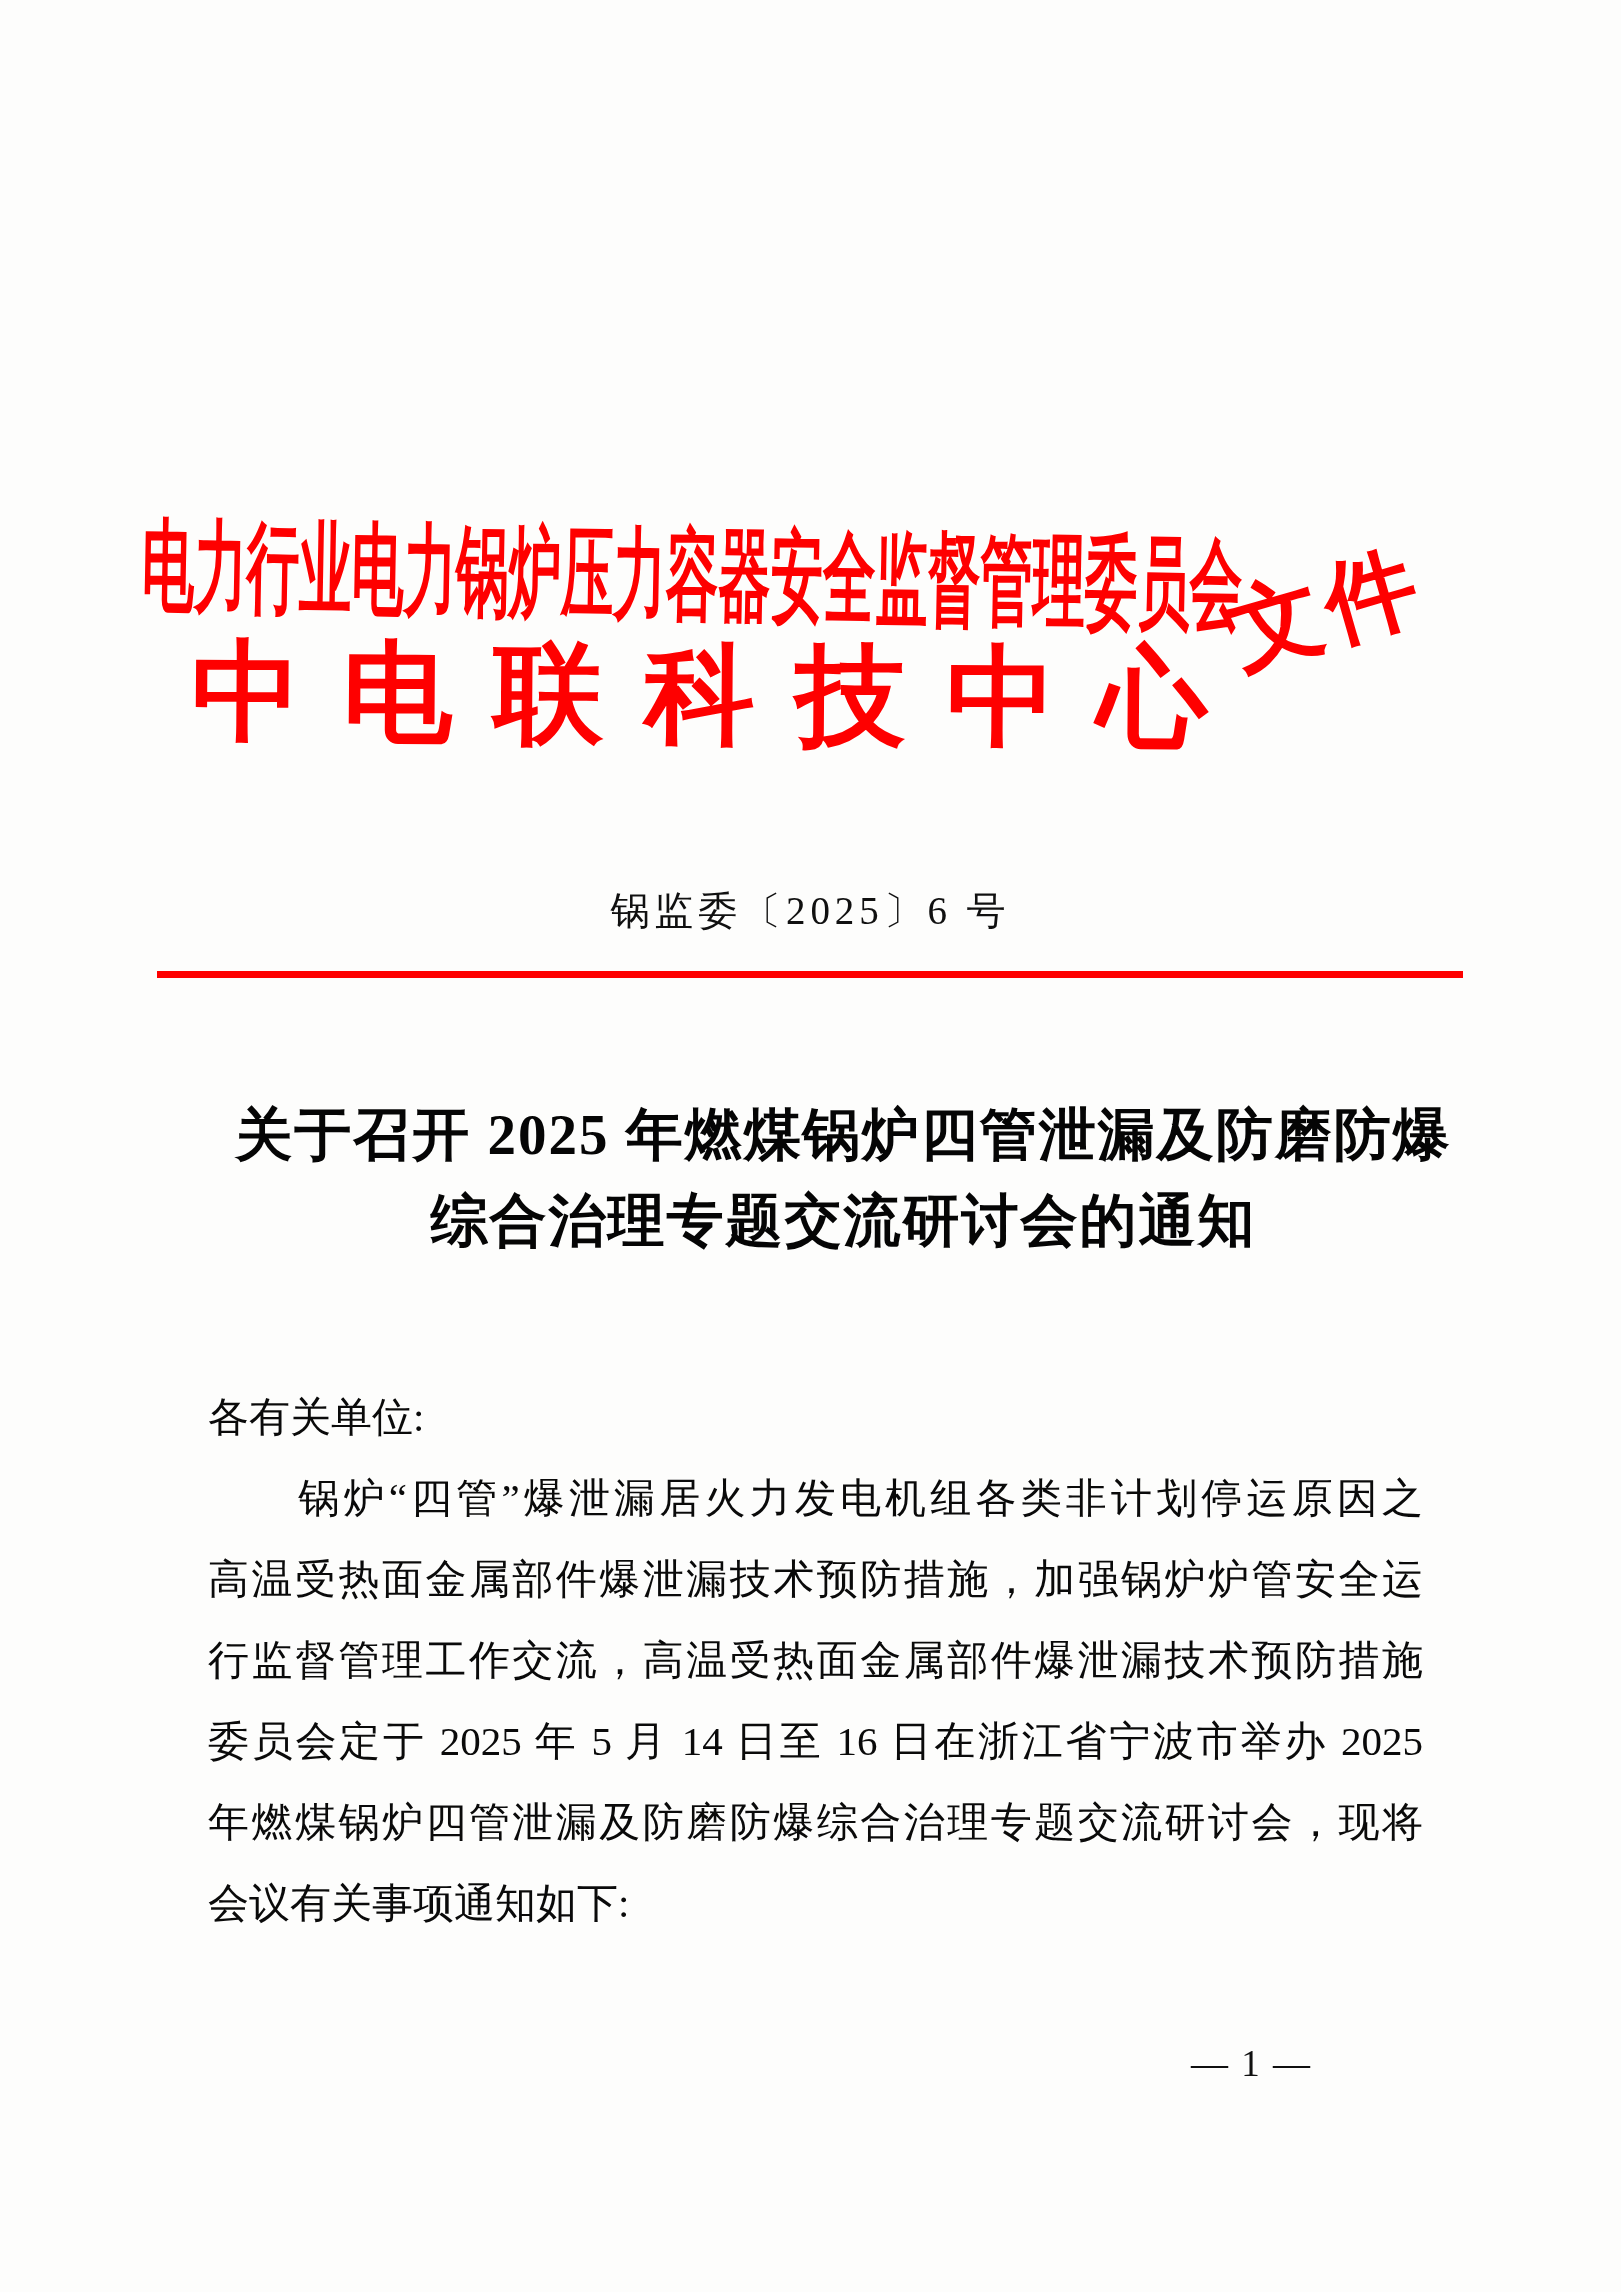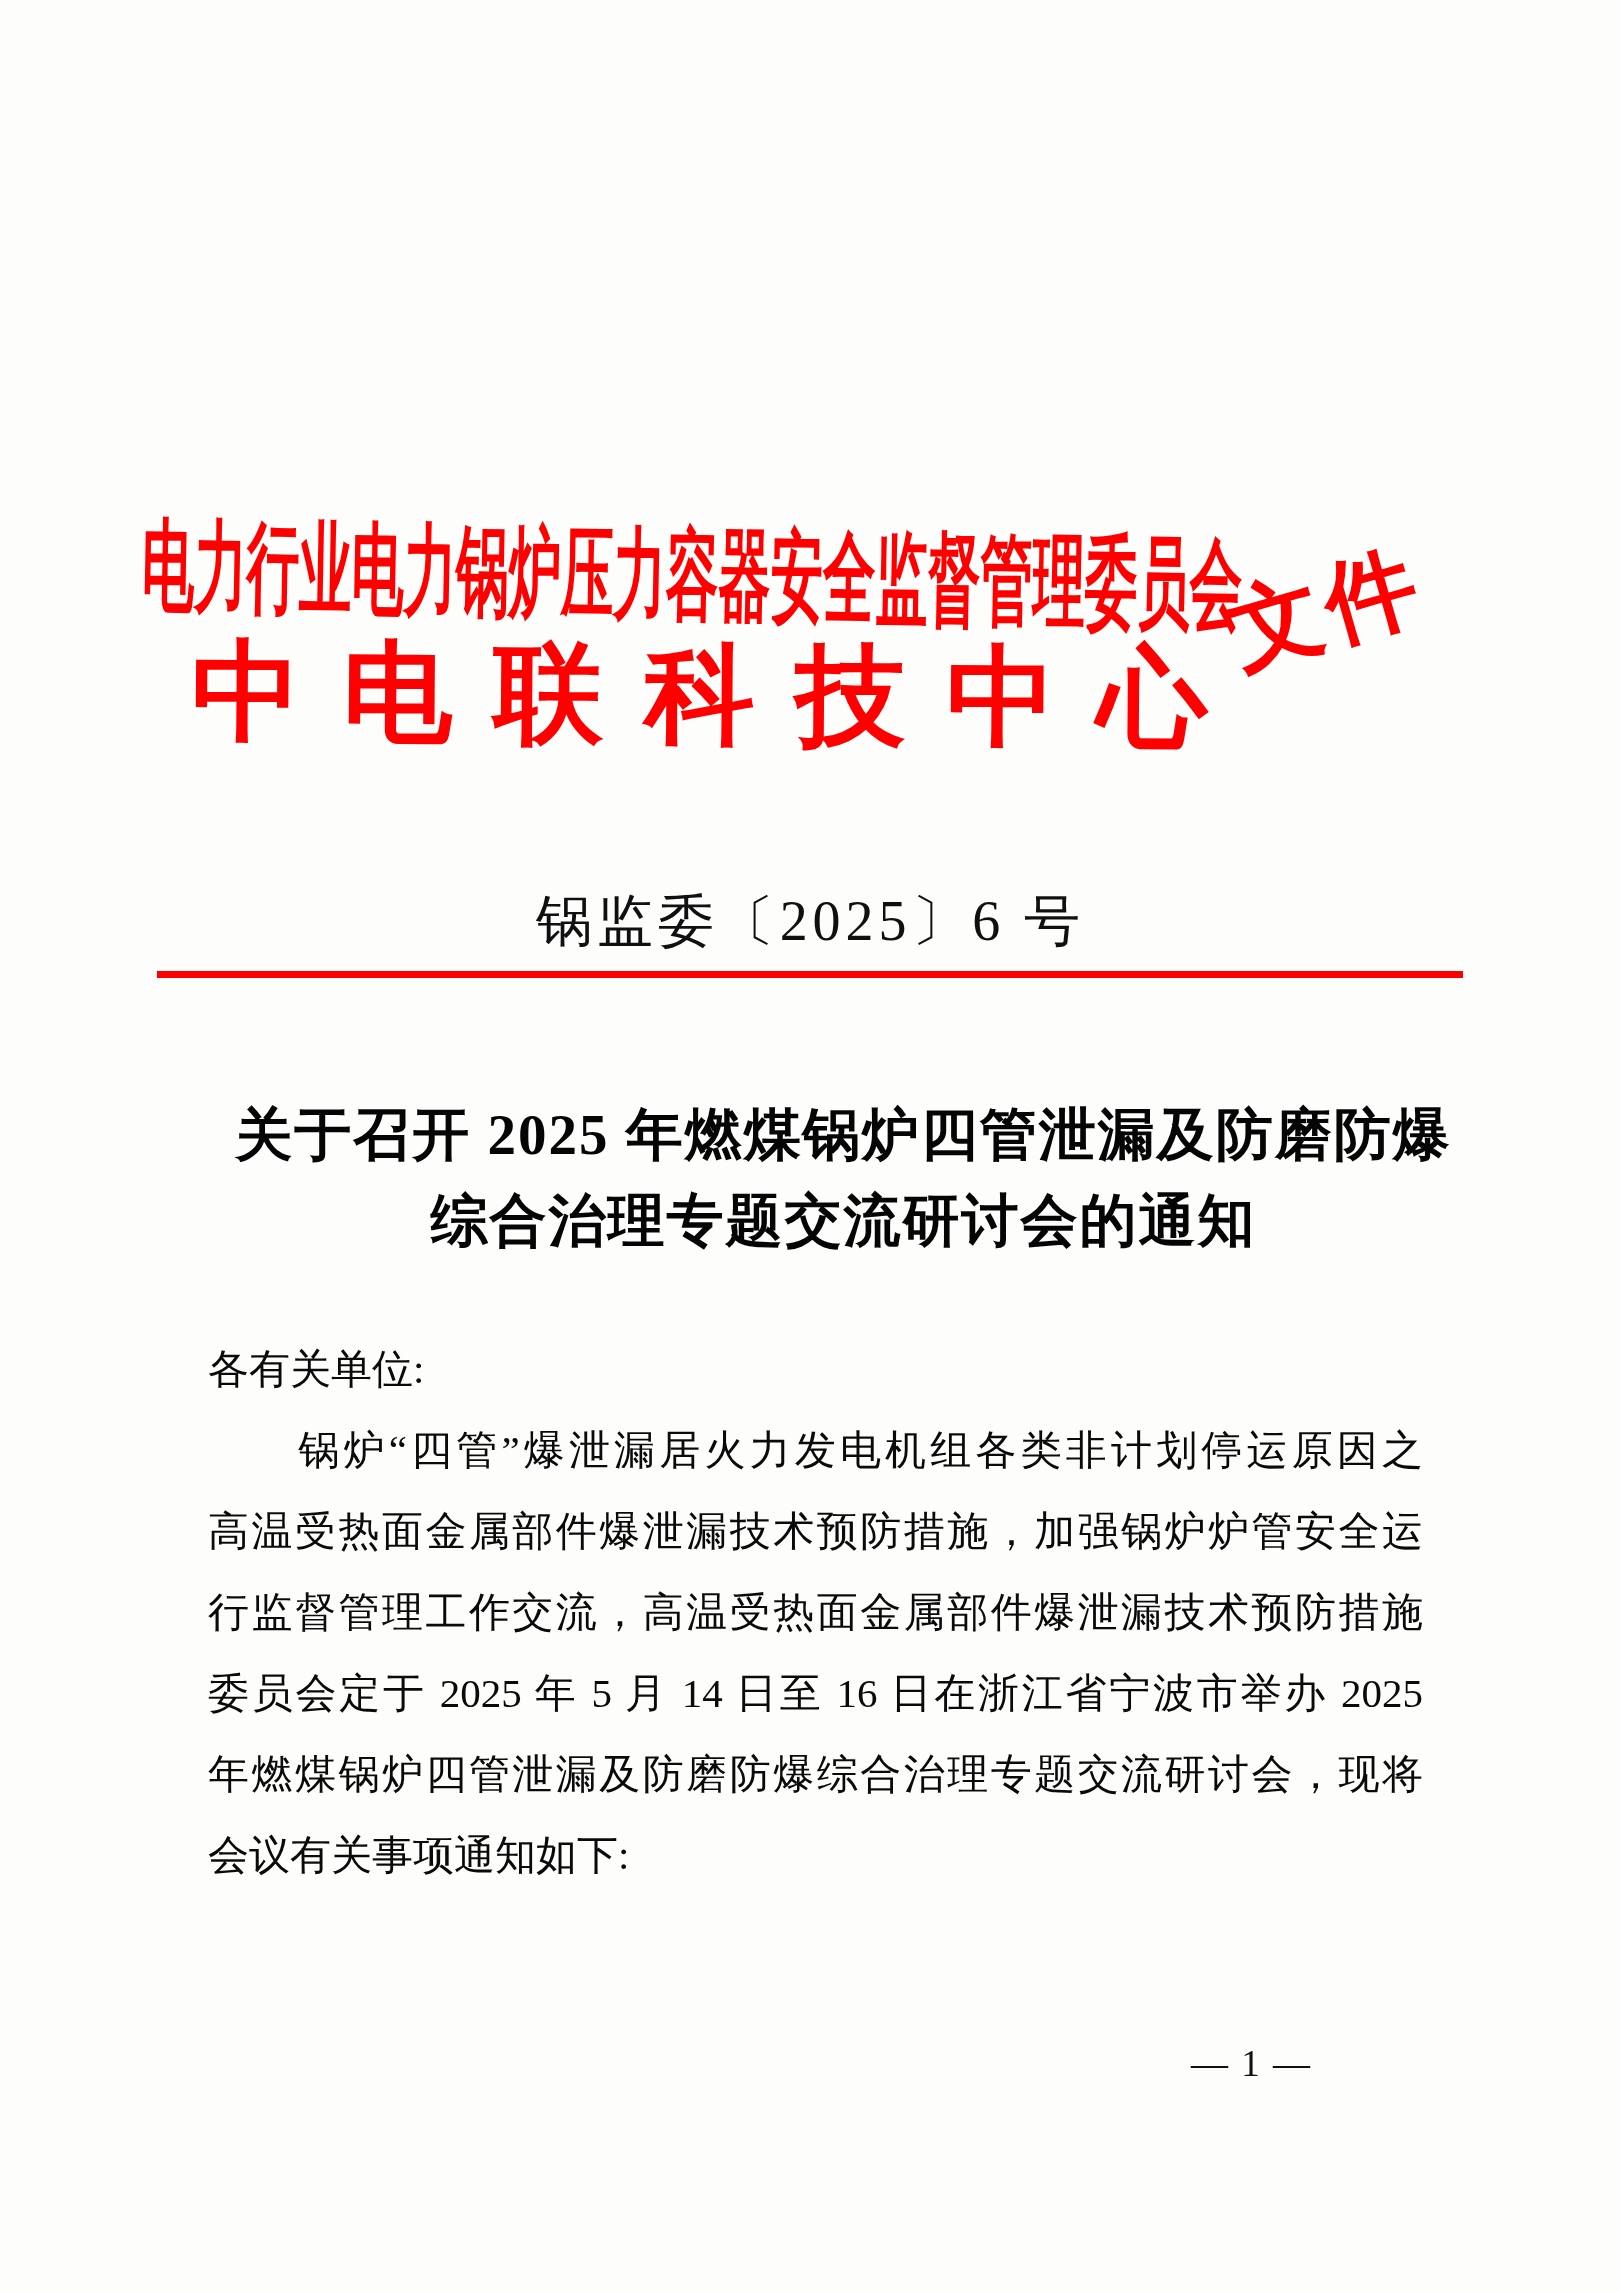--- a/index.html
+++ b/index.html
@@ -36,42 +36,42 @@
     font-size:92px;font-weight:bold;line-height:1;
     color:var(--accent_red,#fe0000);
     white-space:nowrap;letter-spacing:5.9px;
     transform:rotate(-16deg);
     transform-origin:0 100%;
   }
   
   .doc-number{
     position:absolute;left:0;top:888px;width:100%;
     text-align:center;
-    font-size:56px;line-height:1.2;
+    font-size:39px;line-height:1.2;
     letter-spacing:4.9px;
     color:#101010;
   }
   
   .red-rule{
     position:absolute;left:157px;top:971px;
     width:1306px;height:6.9px;
     background:var(--accent_red,#fe0000);
   }
   
   .title{
     position:absolute;left:0;top:1092px;width:100%;
     text-align:center;
     font-size:57px;font-weight:bold;line-height:86px;
     letter-spacing:2px;
     color:#050505;
     padding-left:33px;
   }
   
   .body-block{
-    position:absolute;left:208px;top:1329px;width:1215px;
+    position:absolute;left:208px;top:1377px;width:1215px;
     font-size:41px;line-height:81px;
     color:#0a0a0a;
   }
   .body-line{height:81px;white-space:nowrap;}
   .body-line.just{
     white-space:normal;
     text-align:justify;
     text-align-last:justify;
     text-justify:inter-character;
   }

